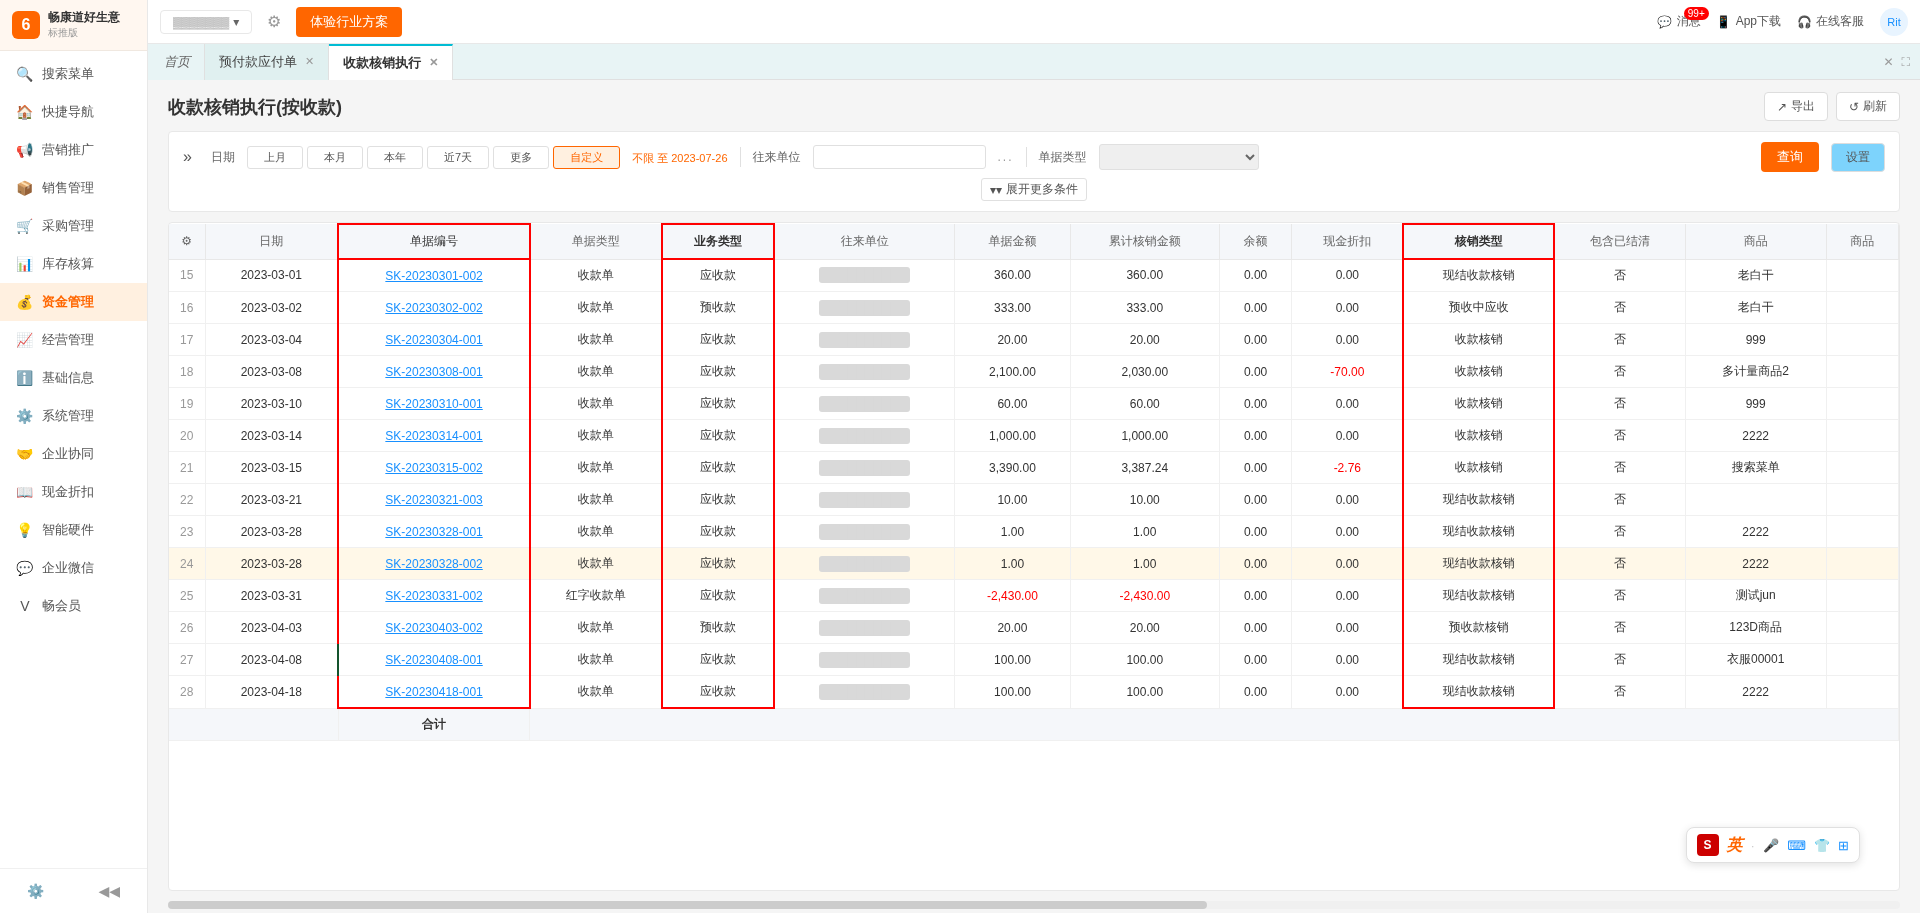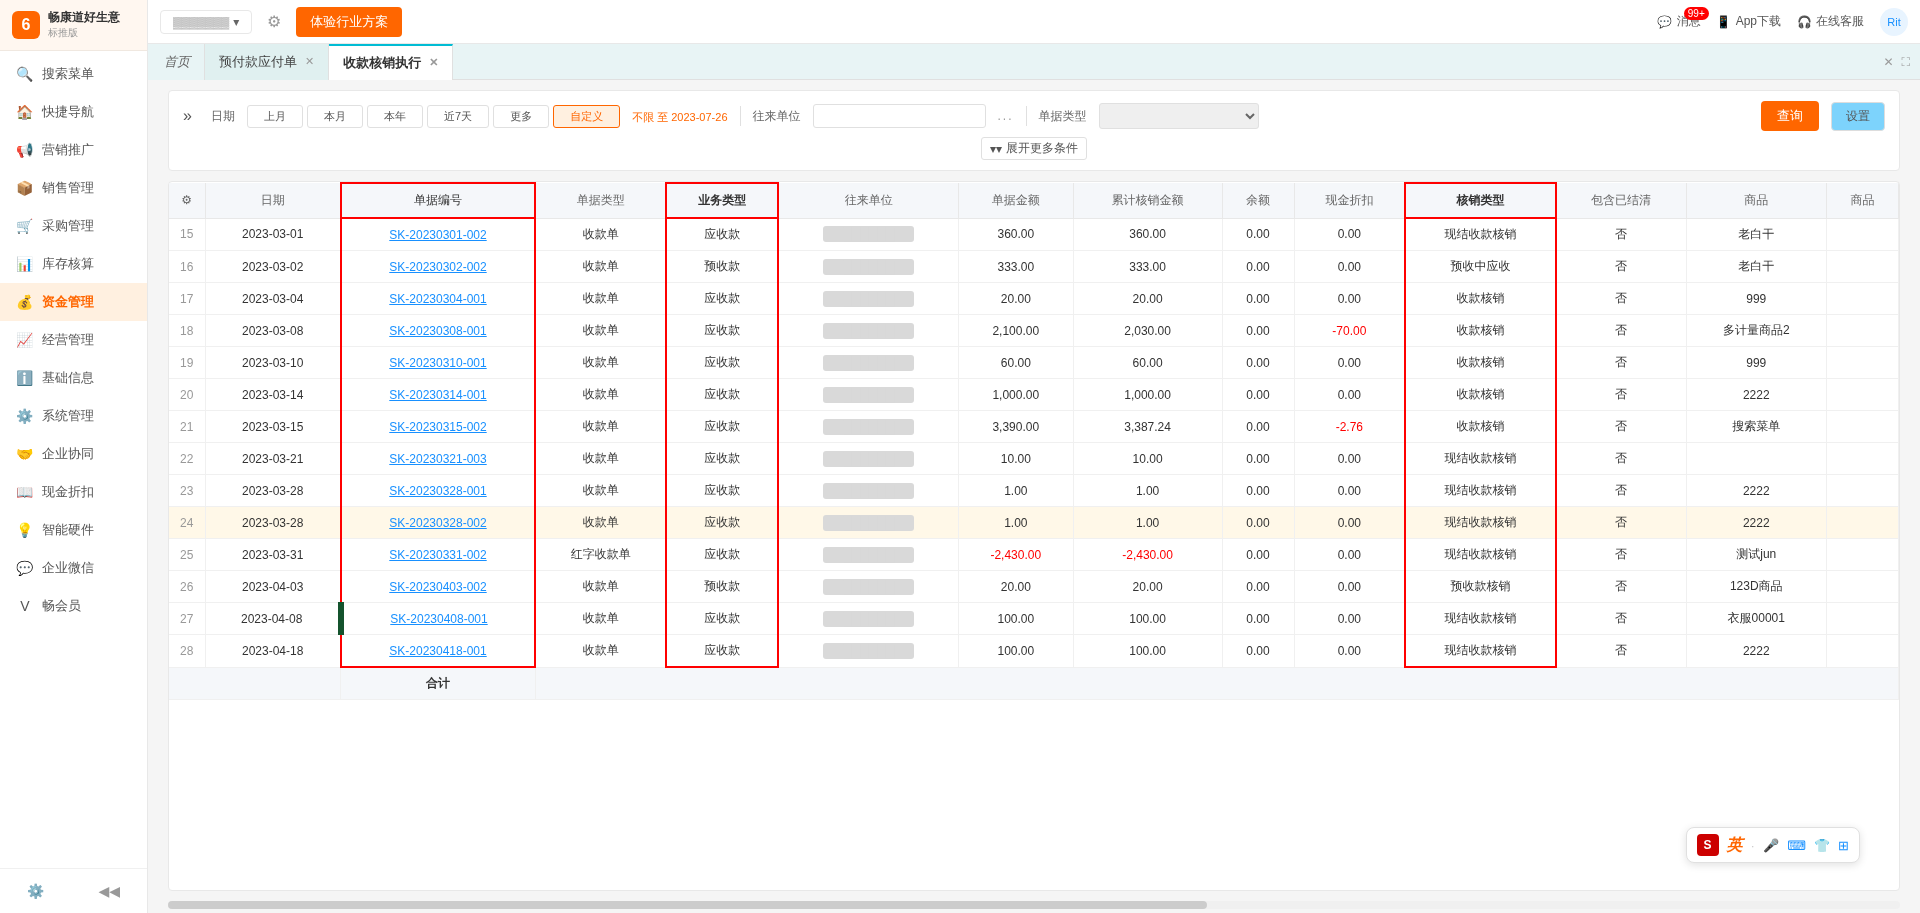--- a/index.html
+++ b/index.html
@@ -216,20 +216,33 @@
     </div>
     <div style="flex:1;"></div>
     <div style="display:flex;align-items:center;padding:0 10px;gap:8px;">
       <span style="cursor:pointer;color:#999;">✕</span>
       <span style="cursor:pointer;color:#999;">⛶</span>
     </div>
   </div>
 
   <div class="page-content">
 
+    <div class="page-header">
+      <div class="page-title">收款核销执行(按收款)</div>
+      <div class="page-header-actions">
+        <button class="btn-export">
+          <span>↗</span>
+          <span>导出</span>
+        </button>
+        <button class="btn-refresh">
+          <span>↺</span>
+          <span>刷新</span>
+        </button>
+      </div>
+    </div>
 
     <div class="filter-bar">
       <div class="filter-row">
         <span style="color:#555;width:16px;cursor:pointer;font-size:16px;">»</span>
         <span class="filter-label">日期</span>
         <div class="filter-date-btns">
           <button class="filter-date-btn">上月</button>
           <button class="filter-date-btn">本月</button>
           <button class="filter-date-btn">本年</button>
           <button class="filter-date-btn">近7天</button>
@@ -493,21 +506,21 @@
       <td>0.00</td>
       <td class="">0.00</td>
       <td style="border-left:2px solid red;border-right:2px solid red;">预收款核销</td>
       <td>否</td>
       <td>123D商品</td>
       <td></td>
     </tr>
             <tr>
       <td class="td-num col-serial">27</td>
       <td>2023-04-08</td>
-      <td style="border-left:6px solid #14532d;border-right:2px solid red;">
+      <td style="border-left:2px solid #14532d;border-right:2px solid red;">
         <a class="td-link">SK-20230408-001</a>
       </td>
       <td>收款单</td>
       <td style="border-left:2px solid red;border-right:2px solid red;">应收款</td>
       <td><span style="background:#d9d9d9;color:#d9d9d9;border-radius:3px;padding:1px 20px;">██████</span></td>
       <td class="">100.00</td>
       <td class="">100.00</td>
       <td>0.00</td>
       <td class="">0.00</td>
       <td style="border-left:2px solid red;border-right:2px solid red;">现结收款核销</td>

